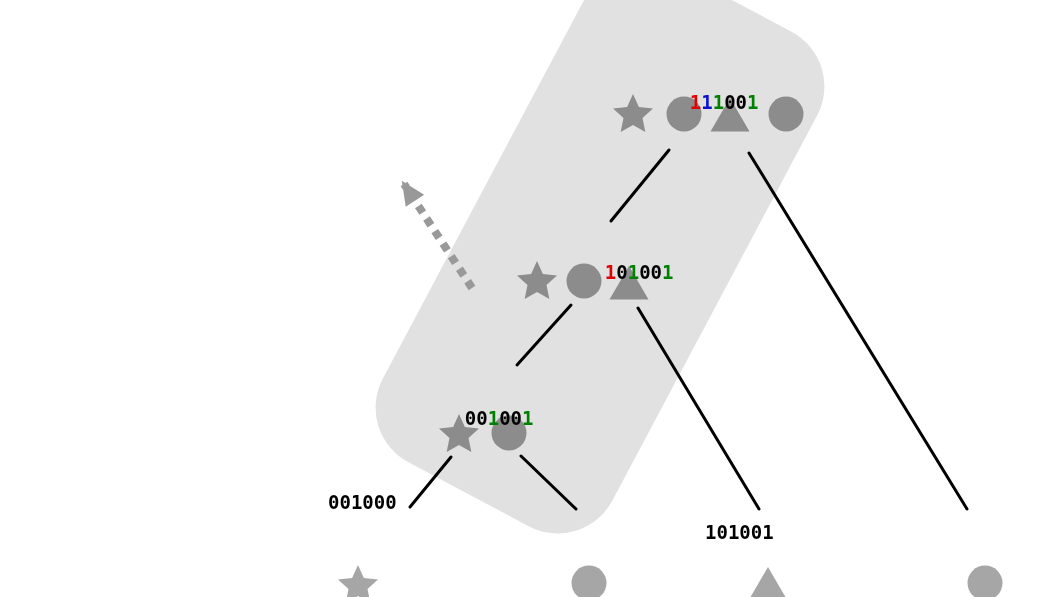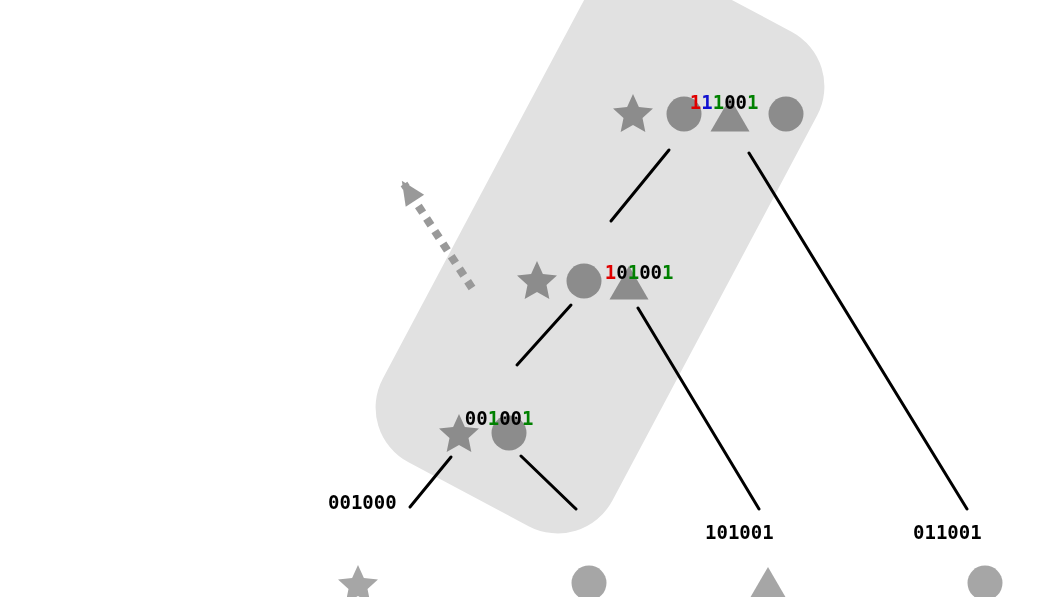--- a/index.html
+++ b/index.html
@@ -76,15 +76,14 @@
   <div class="mono-label" style="left:559px;top:223px;">
     <span style="color: rgb(224, 0, 0);">1</span><span style="color: rgb(0, 0, 0);">0</span><span style="color: rgb(0, 128, 0);">1</span><span style="color: rgb(0, 0, 0);">0</span><span style="color: rgb(0, 0, 0);">0</span><span style="color: rgb(0, 128, 0);">1</span>
   </div>
 
   <div class="mono-label" style="left:419px;top:369px;text-align:center;">
     <span style="color: rgb(0, 0, 0);">0</span><span style="color: rgb(0, 0, 0);">0</span><span style="color: rgb(0, 128, 0);">1</span><span style="color: rgb(0, 0, 0);">0</span><span style="color: rgb(0, 0, 0);">0</span><span style="color: rgb(0, 128, 0);">1</span>
   </div>
 
   <div class="mono-label" style="left:311px;top:486px;margin-left:17px;">001000</div>
   <div class="mono-label" style="left:705px;top:516px;">101001</div>
-  <div class="mono-label" style="left:913px;top:516px;">011001</div>
 
 </div>
 
 </body></html>

